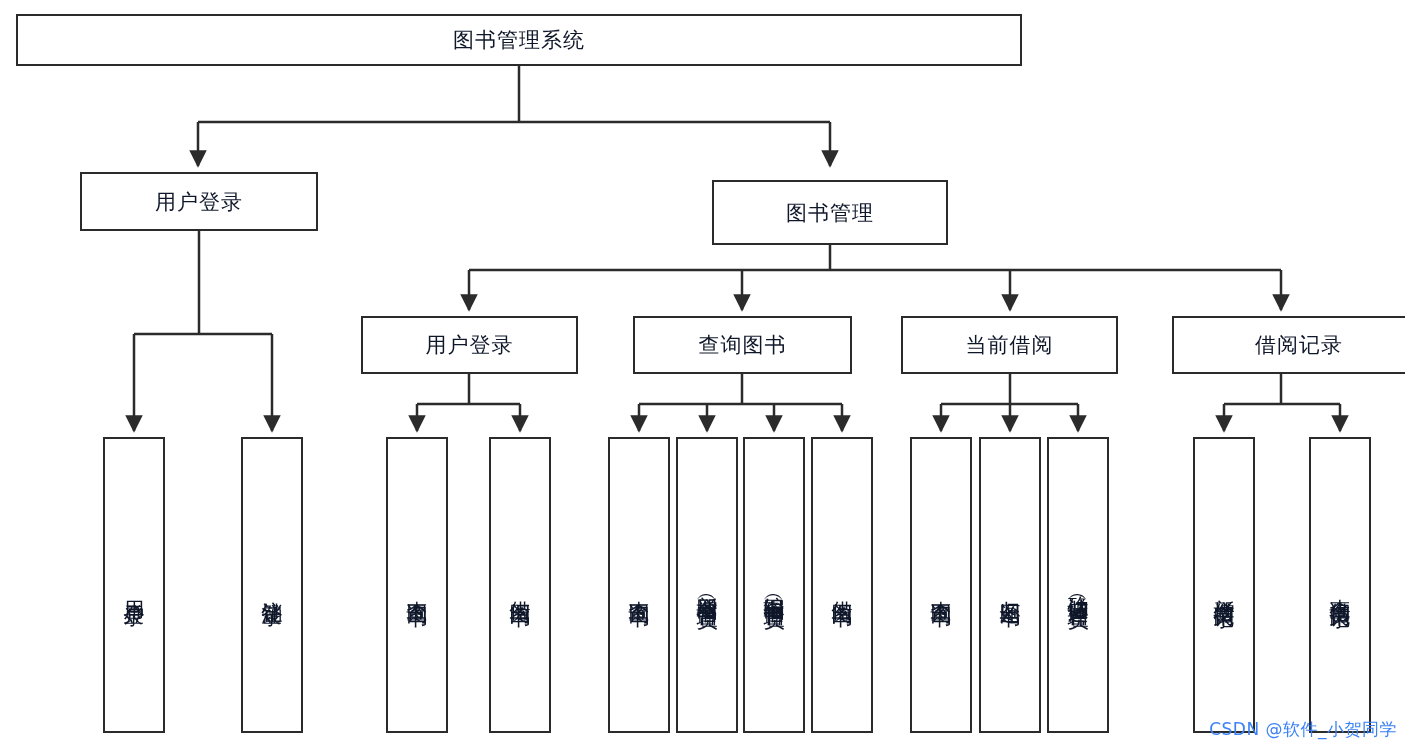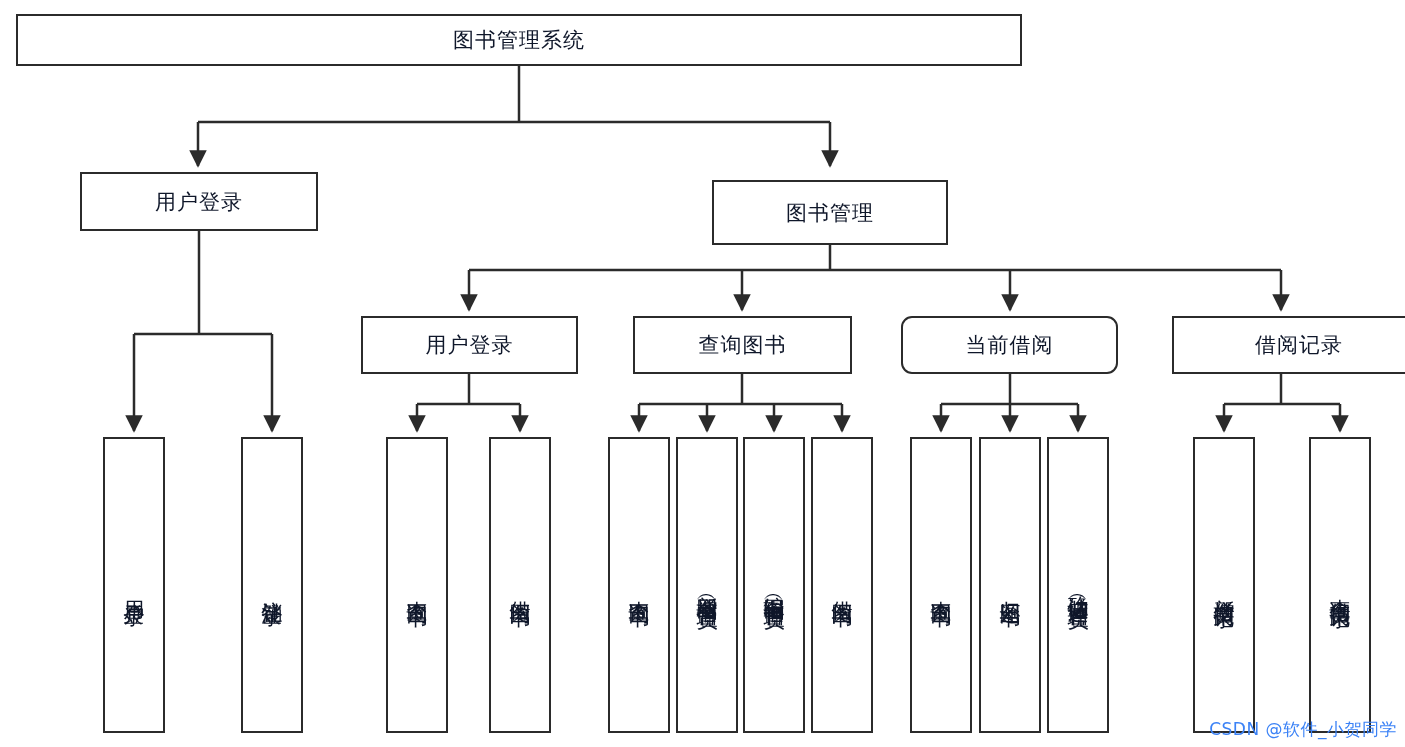--- a/index.html
+++ b/index.html
@@ -132,21 +132,21 @@
   <div class="node h" style="left:712px; top:180px; width:236px; height:65px;">
     <span>图书管理</span>
   </div>
 
   <div class="node h" style="left:361px; top:316px; width:217px; height:58px;">
     <span>用户登录</span>
   </div>
   <div class="node h" style="left:633px; top:316px; width:219px; height:58px;">
     <span>查询图书</span>
   </div>
-  <div class="node h" style="left:901px; top:316px; width:217px; height:58px;border-radius:11px;">
+  <div class="node h" style="left:901px; top:316px; width:217px; height:58px;">
     <span>当前借阅</span>
   </div>
   <div class="node h" style="left:1172px; top:316px; width:254px; height:58px;">
     <span>借阅记录</span>
   </div>
 
   <div class="node v" style="left:103px; top:437px; width:62px; height:296px;">
     <span class="vtext">用户登录</span>
   </div>
   <div class="node v" style="left:241px; top:437px; width:62px; height:296px;">

